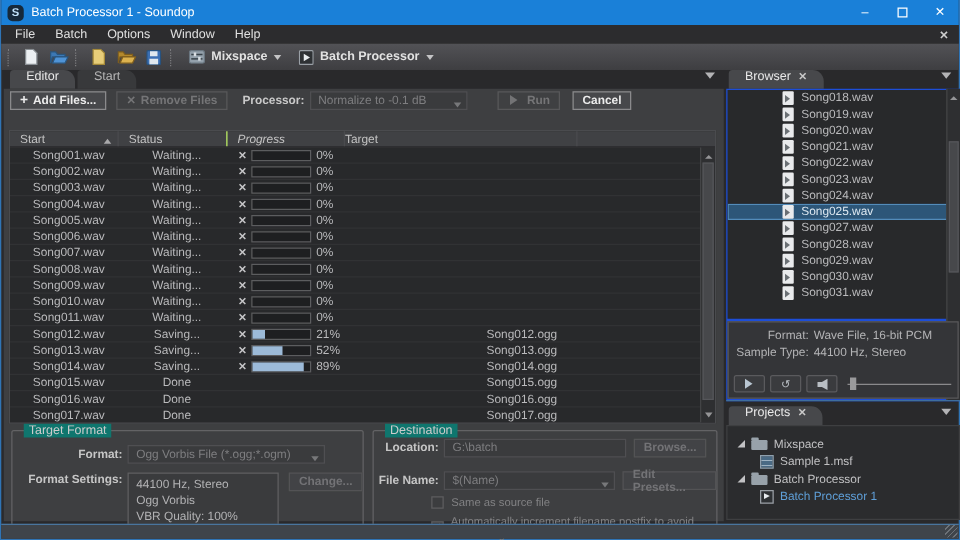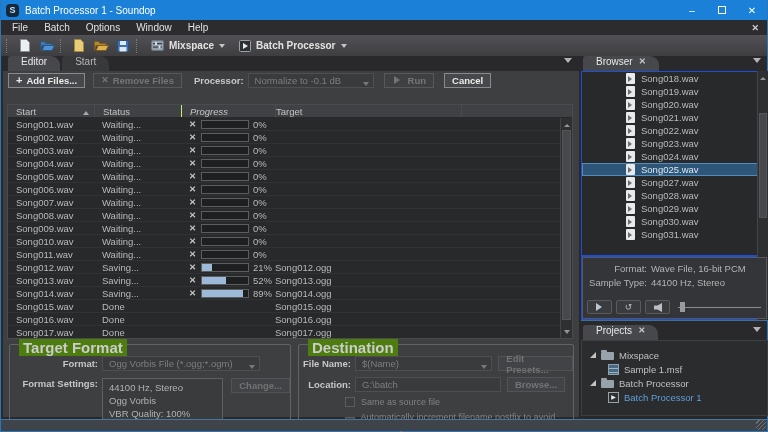--- a/index.html
+++ b/index.html
@@ -49,57 +49,57 @@
   .btn { height:15px; border:1px solid #8a8a8c; background:#47484b; color:#ececec; font-weight:bold;
     display:inline-flex; align-items:center; gap:4px; padding:0 7px; font-size:9.5px; }
   .btn.disabled { border-color:#58585a; color:#757577; background:#3f4042; }
   .plus-glyph { font-size:11px; font-weight:bold; }
   .x-glyph { font-size:9px; font-weight:bold; }
   .run-tri { width:0; height:0; border:4px solid transparent; border-left:6px solid #737375; margin-left:2px;}
   .bar-label { font-weight:bold; color:#c9c9c9; margin:0 4px 0 12px; }
   .combo { height:15px; background:#3a3b3d; border:1px solid #4f4f52; color:#7e7e80; font-size:9.5px;
     display:inline-flex; align-items:center; padding:0 6px; position:relative; }
   .combo .dd-arrow { position:absolute; right:4px; top:4px; border-top-color:#77787a; }
-  .combo.w-proc { width:126px; margin-right:10px; }
+  .combo.w-proc { width:126px; margin-right:24px; }
   .gap8 { width:8px;} .gap10 { width:10px; }
 
   
   .table { position:absolute; top:33px; left:4px; right:6px; height:235px; border:1px solid #4a4b4e;
     background:#28292b; display:flex; flex-direction:column; }
   .thead { height:13px; background:#404144; display:flex; font-size:9.5px; color:#c3c3c3;
     border-bottom:1px solid #29292b; }
   .th { display:flex; align-items:center; }
   .th.c1 { width:86px; padding-left:8px; justify-content:space-between; }
   .th.c2 { width:87px; padding-left:8px; border-left:1px solid #4a4b4e; }
   .th.c3 { width:94px; padding-left:8px; border-left:1px solid #bef264;font-style:italic; }
   .th.c4 { width:186px; border-left:1px solid #4a4b4e; }
   .th.c5 { flex:1; border-left:1px solid #4a4b4e; }
   .sort-tri { width:0; height:0; border:3px solid transparent; border-bottom:4px solid #a9a9ab; margin-right:5px; }
-  .tbody { flex:1; position:relative; }
+  .tbody { flex:1; position:relative;text-align:center; }
   .rows { position:absolute; left:0; top:0; right:12px; bottom:0; overflow:hidden; }
   .trow { height:13px; display:flex; align-items:center; font-size:9.5px; color:#bababc;
     border-bottom:1px solid #313234; }
   .td.c1 { width:86px; padding-left:8px; } .td.c2 { width:87px; padding-left:8px; }
   .td.c3 { width:94px; display:flex; align-items:center; } .td.c4 { flex:1; }
   .xmark { margin-left:8px; width:10px; font-size:8.5px; font-weight:bold; color:#c6c6c8; }
   .pbar { width:48px; height:9px; border:1px solid #5c5d5f; background:#1e1f21; margin-left:2px; }
   .pfill { height:100%; background:#9cbad8; }
   .pct { margin-left:4px; }
   .vscroll { position:absolute; right:0; top:0; bottom:0; width:12px; background:#2e2f31; border-left:1px solid #434446; }
   .sb-btn { position:absolute; left:0; right:0; height:10px; display:flex; align-items:center; justify-content:center; }
   .sb-up { top:1px; } .sb-dn { bottom:1px; }
   .tri-up { width:0;height:0;border:3px solid transparent;border-bottom:4px solid #95959б; border-bottom-color:#959597;}
   .tri-dn { width:0;height:0;border:3px solid transparent;border-top:4px solid #959597; margin-top:3px;}
   .sb-thumb { position:absolute; left:1px; right:1px; background:#47484b; border:1px solid #55565a; }
   .thumb-table { top:12px; height:190px; }
 
   
   .group { position:absolute; top:273px; height:84px; border:1px solid #636365; border-radius:2px; }
-  .group-title { position:absolute; top:-6px; left:9px; background:#4d7c0f; padding:0 4px;
-    font-size:15px; font-weight:bold; color:#cccccc; }
+  .group-title { position:absolute; top:-6px; left:9px; background:#0f766e; padding:0 4px;
+    font-size:10px; font-weight:normal; color:#cccccc; }
   .g-tf { left:6px; width:282px; } .g-dst { left:295px; width:276px; }
   .g-row { display:flex; align-items:center; }
   .g-label { text-align:right; font-weight:bold; color:#c6c6c6; font-size:9.5px; flex:none; margin-right:4px; }
   .g-tf .g-label { width:88px; } .g-dst .g-label { width:52px; }
   .combo.w-fmt { width:158px; } .combo.w-name { width:146px; }
   .input { height:15px; background:#3a3b3d; border:1px solid #4f4f52; color:#7e7e80; font-size:9.5px;
     display:inline-flex; align-items:center; padding:0 6px; }
   .input.w-loc { width:146px; }
   .settings-box { width:158px; height:46px; border:1px solid #606062; background:#3a3b3d;
     padding:2px 6px; font-size:9.5px; color:#b2b2b4; line-height:13px; }
@@ -510,32 +510,32 @@
               <div>44100 Hz, Stereo</div>
               <div>Ogg Vorbis</div>
               <div>VBR Quality: 100%</div>
             </span>
             <span class="btn-sm">Change...</span>
           </div>
         </div>
 
         <div class="group g-dst">
           <span class="group-title">Destination</span>
+          <div class="g-row" style="margin-top:6px;">
+            <span class="g-label">Location:</span>
+            <span class="input w-loc">G:\batch</span>
+            <span class="btn-sm" style="margin-left:6px;">Browse...</span>
+          </div>
           <div class="g-row" style="margin-top:11px;">
             <span class="g-label">File Name:</span>
             <span class="combo w-name">
                 <span>$(Name)</span>
                 <span class="dd-arrow"></span>
               </span>
             <span class="btn-sm" style="margin-left:6px;">Edit Presets...</span>
-          </div>
-          <div class="g-row" style="margin-top:6px;">
-            <span class="g-label">Location:</span>
-            <span class="input w-loc">G:\batch</span>
-            <span class="btn-sm" style="margin-left:6px;">Browse...</span>
           </div>
           <div class="cb-row">
             <span class="cb"></span>
             <span class="cb-label">Same as source file</span>
           </div>
           <div class="cb-row">
             <span class="cb">✓</span>
             <span class="cb-label">Automatically increment filename postfix to avoid overwriting</span>
           </div>
         </div>

